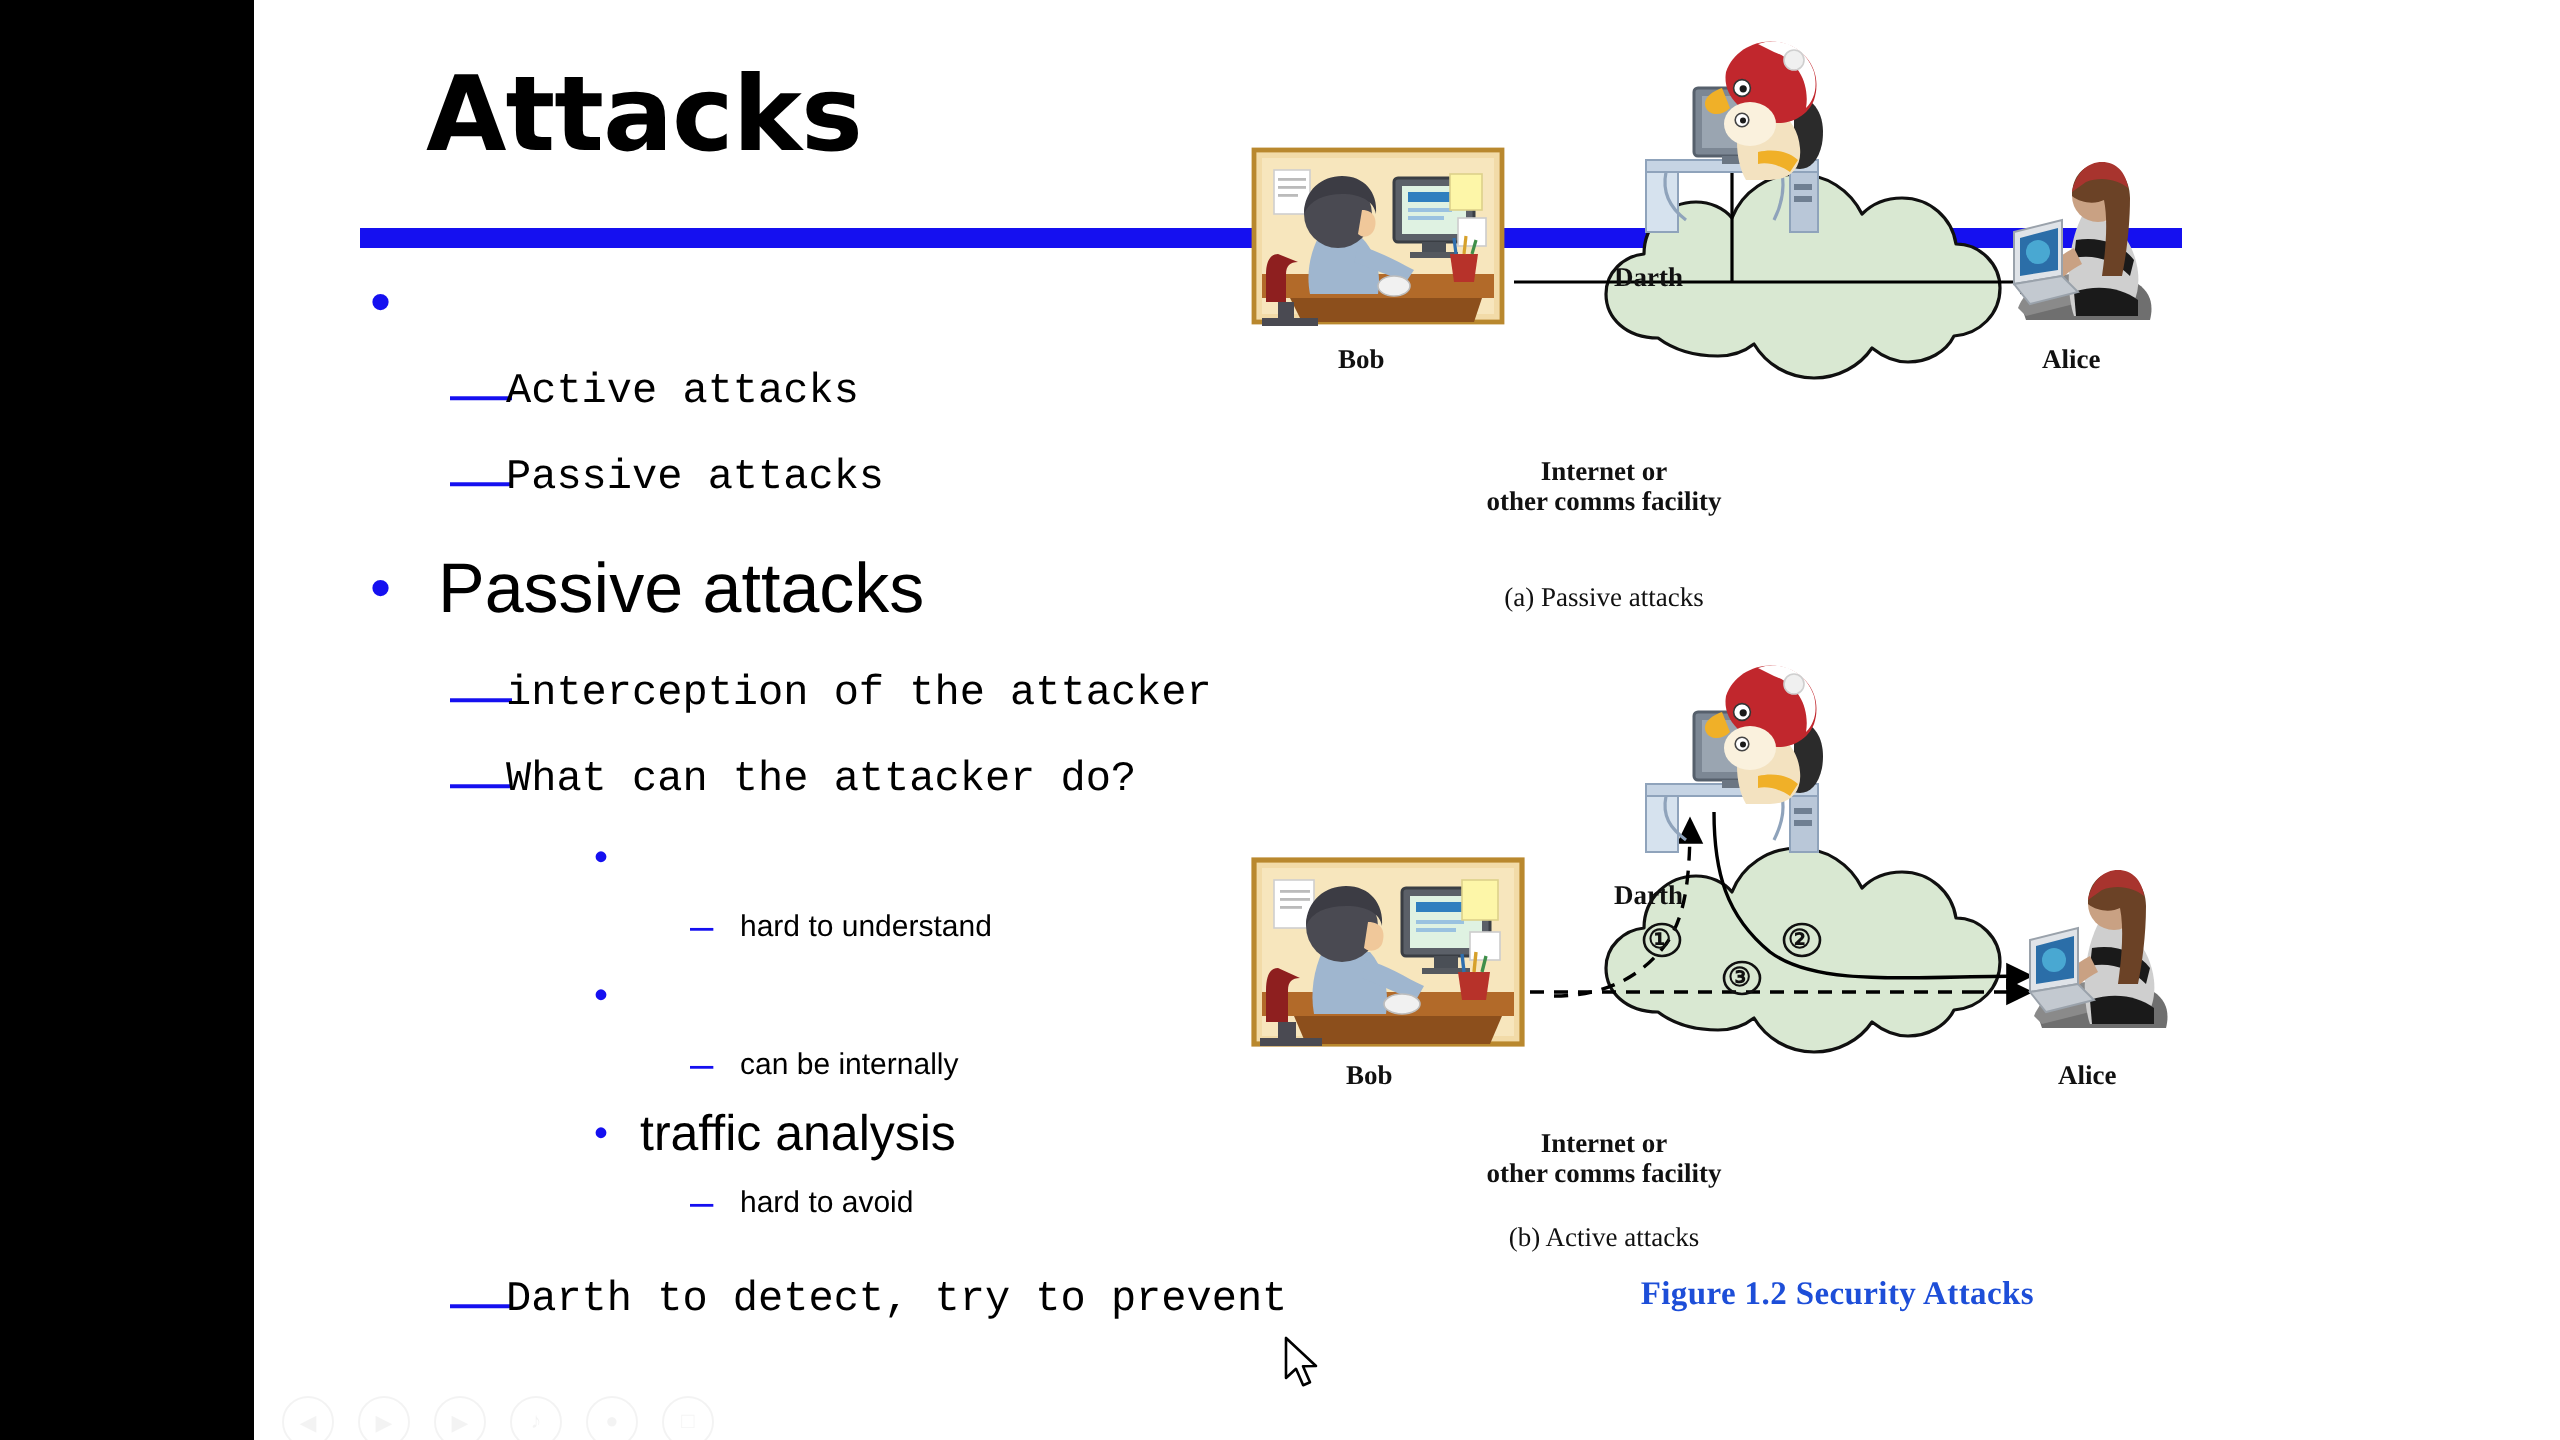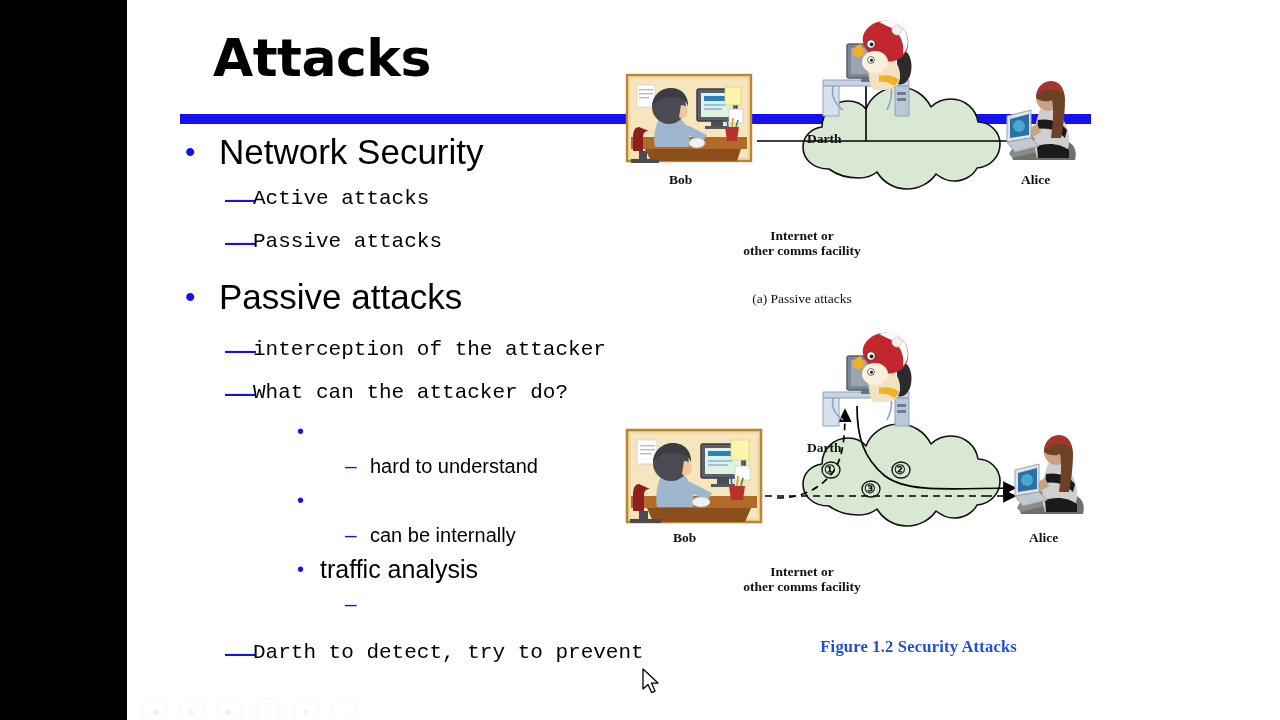--- a/index.html
+++ b/index.html
@@ -117,21 +117,21 @@
   }
 
   
   .lvl4 { padding-left: 163px; }
   .lvl4 .mk {
     width: 25px;
     font-size: 21px;
     line-height: 34px;
   }
   .lvl4 .tx {
-    font-size: 20px;
+    font-size: 15px;
     line-height: 34px;
   }
 
   .gap-sm { height: 6px; }
   .gap-md { height: 10px; }
 
   
   #figure {
     position: absolute;
     left: 490px;
@@ -215,21 +215,20 @@
 
   <div id="slide">
 
     <div id="title">Attacks</div>
     <div id="title-rule"></div>
 
     <div id="bullets">
 
       <div class="li lvl1">
         <span class="mk">•</span>
-        <span class="tx">Network Security</span>
       </div>
 
       <div class="li lvl2">
         <span class="mk">—</span>
         <span class="tx">Active attacks</span>
       </div>
 
       <div class="li lvl2">
         <span class="mk">—</span>
         <span class="tx">Passive attacks</span>
@@ -272,20 +271,21 @@
         <span class="tx">can be internally</span>
       </div>
 
       <div class="li lvl3">
         <span class="mk">•</span>
         <span class="tx">traffic analysis</span>
       </div>
 
       <div class="li lvl4">
         <span class="mk">–</span>
+        <span class="tx">hard to avoid</span>
       </div>
 
       <div class="gap-md"></div>
 
       <div class="li lvl2">
         <span class="mk">—</span>
         <span class="tx">Darth to detect, try to prevent</span>
       </div>
 
     </div>
@@ -578,20 +578,21 @@
         <div class="nm" style="left:412px; top:194px;">Alice</div>
         <div class="nm" style="left:190px; top:104px;">Darth</div>
 
         <div class="nm" style="left:0; top:228px;">
           <span style="display:block; width:370px; text-align:center;">Internet or</span>
         </div>
         <div class="nm" style="left:0; top:243px;">
           <span style="display:block; width:370px; text-align:center;">other comms facility</span>
         </div>
 
+        <div class="cap" style="top:275px; width:370px;">(b) Active attacks</div>
 
         <div class="fignum" style="top:301px; width:400px;">Figure 1.2  Security Attacks</div>
       </div>
 
     </div>
 
     <div id="pageno">9</div>
 
     <div id="controls">
       <div class="ctl">◀</div>

